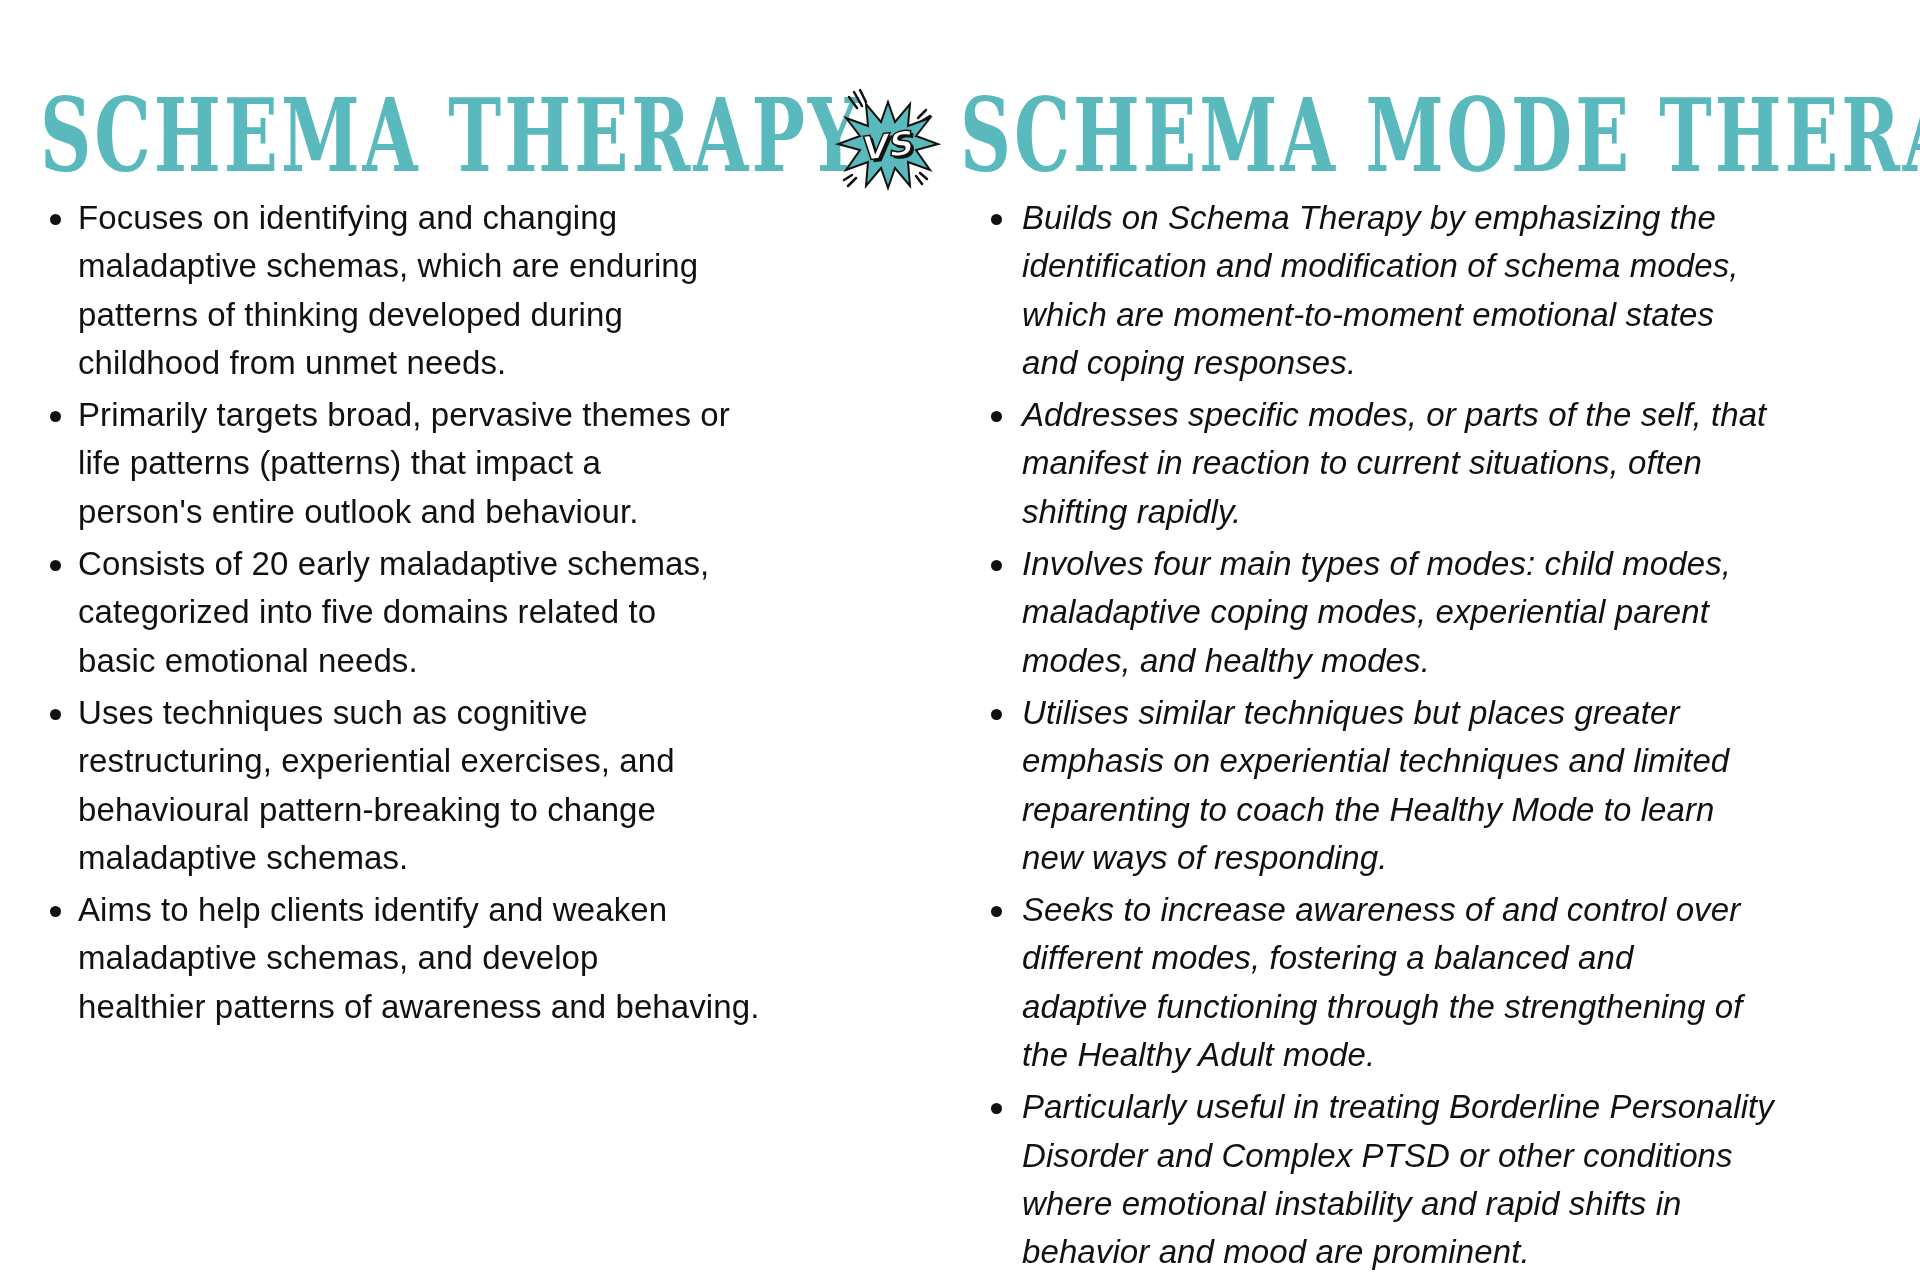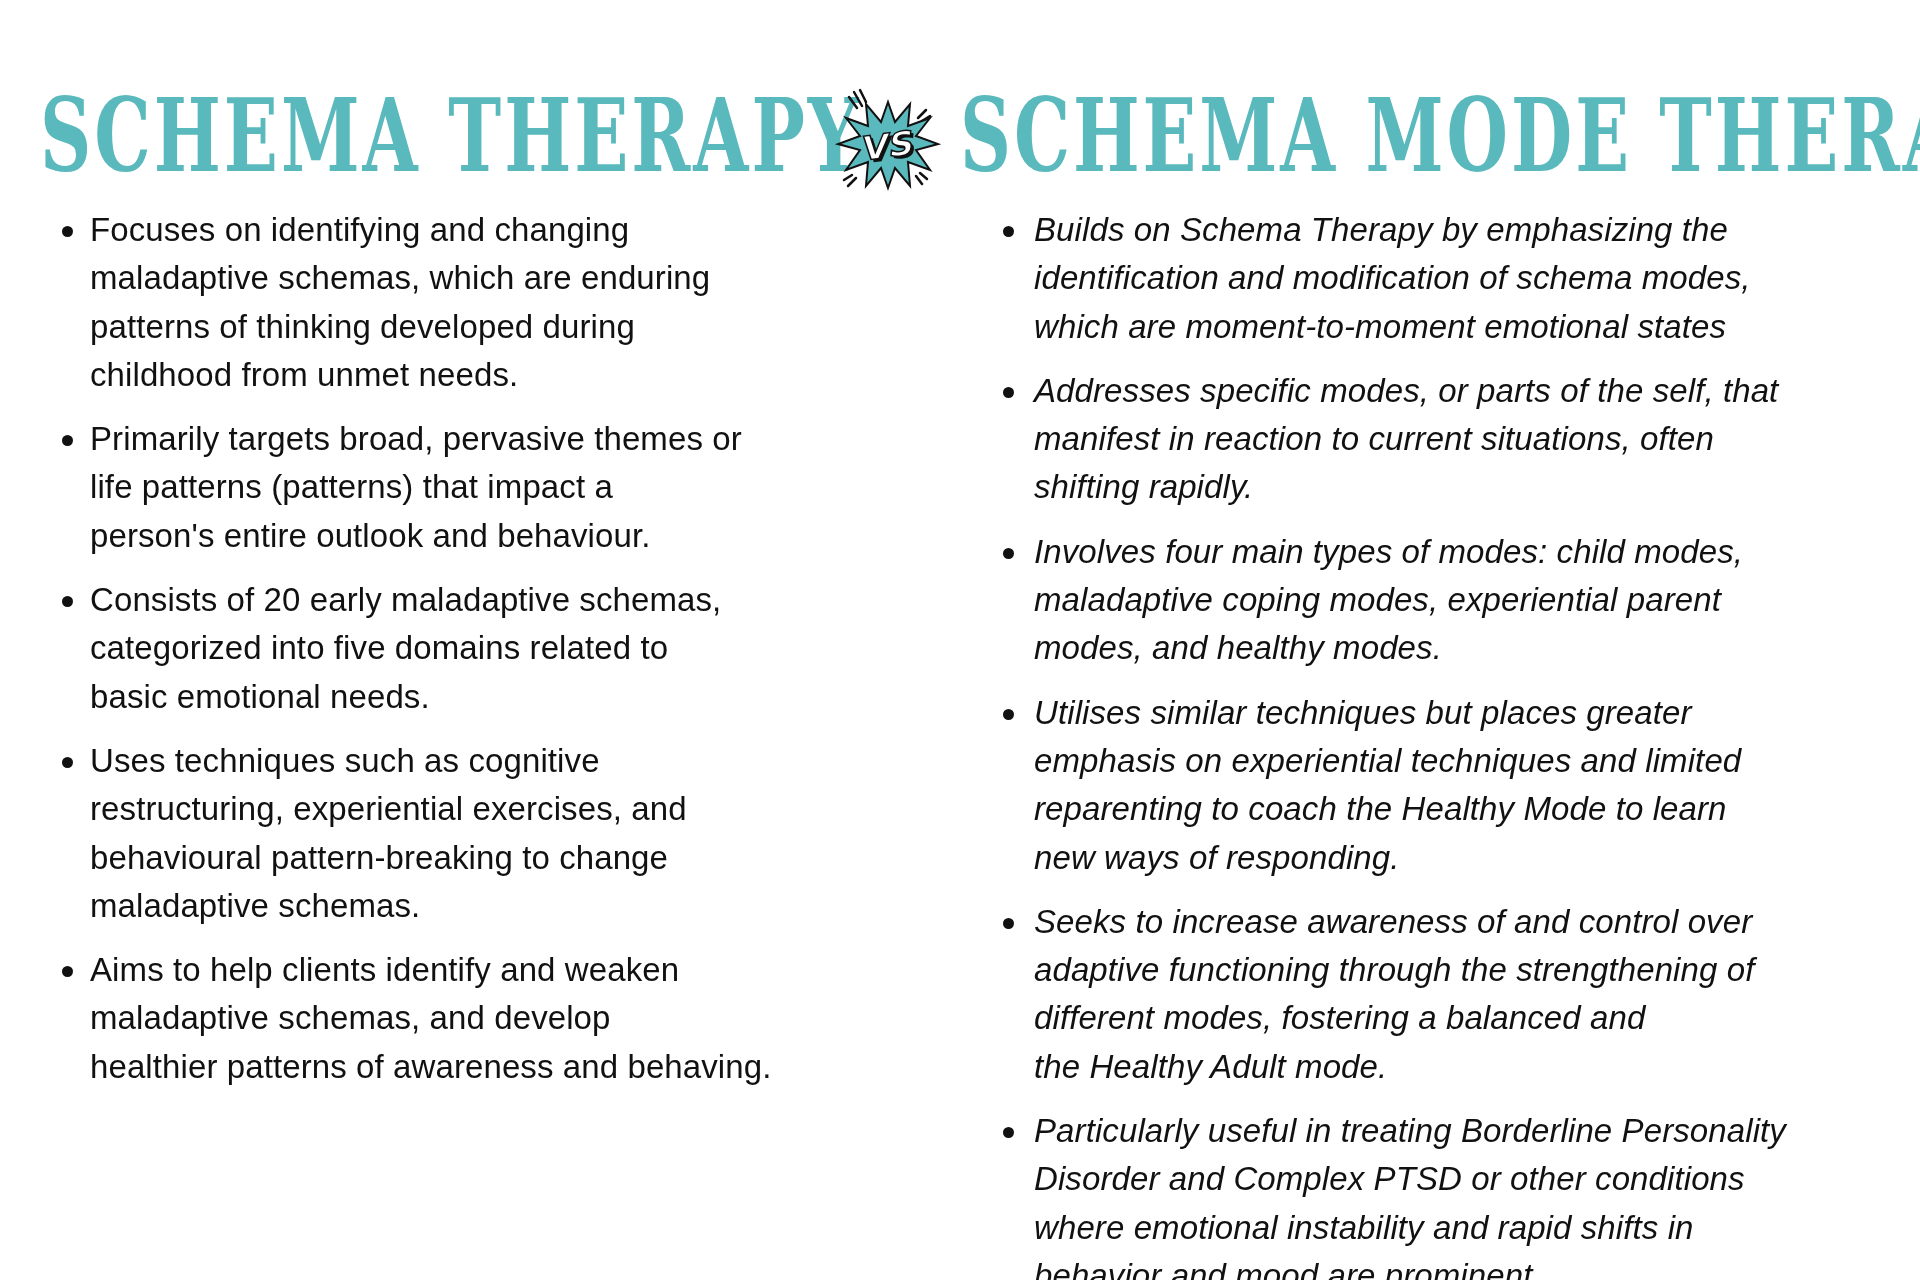--- a/index.html
+++ b/index.html
@@ -49,21 +49,21 @@
       top: 190px;
       margin: 0;
       padding: 0;
       list-style: none;
     }
     #col-left { left: 40px; width: 830px; }
     #col-right { left: 985px; width: 935px; font-style: italic; }
     .item {
       position: relative;
       padding-left: 34px;
-      margin: 16px;
+      margin: 4px;
     }
     .bullet {
       position: absolute;
       left: 6px;
       top: 20px;
       width: 11px;
       height: 11px;
       border-radius: 50%;
       background: #111111;
     }
@@ -142,20 +142,21 @@
     <span class="line">healthier patterns of awareness and behaving.</span>
   </li>
 </ul>
 
 <ul id="col-right" class="column">
   <li class="item">
     <span class="bullet"></span>
     <span class="line">Builds on Schema Therapy by emphasizing the</span>
     <span class="line">identification and modification of schema modes,</span>
     <span class="line">which are moment-to-moment emotional states</span>
+    <span class="line">and coping responses.</span>
   </li>
   <li class="item">
     <span class="bullet"></span>
     <span class="line">Addresses specific modes, or parts of the self, that</span>
     <span class="line">manifest in reaction to current situations, often</span>
     <span class="line">shifting rapidly.</span>
   </li>
   <li class="item">
     <span class="bullet"></span>
     <span class="line">Involves four main types of modes: child modes,</span>
@@ -165,22 +166,22 @@
   <li class="item">
     <span class="bullet"></span>
     <span class="line">Utilises similar techniques but places greater</span>
     <span class="line">emphasis on experiential techniques and limited</span>
     <span class="line">reparenting to coach the Healthy Mode to learn</span>
     <span class="line">new ways of responding.</span>
   </li>
   <li class="item">
     <span class="bullet"></span>
     <span class="line">Seeks to increase awareness of and control over</span>
+    <span class="line">different modes, fostering a balanced and</span>
     <span class="line">adaptive functioning through the strengthening of</span>
-    <span class="line">different modes, fostering a balanced and</span>
     <span class="line">the Healthy Adult mode.</span>
   </li>
   <li class="item">
     <span class="bullet"></span>
     <span class="line">Particularly useful in treating Borderline Personality</span>
     <span class="line">Disorder and Complex PTSD or other conditions</span>
     <span class="line">where emotional instability and rapid shifts in</span>
     <span class="line">behavior and mood are prominent.</span>
   </li>
 </ul>

